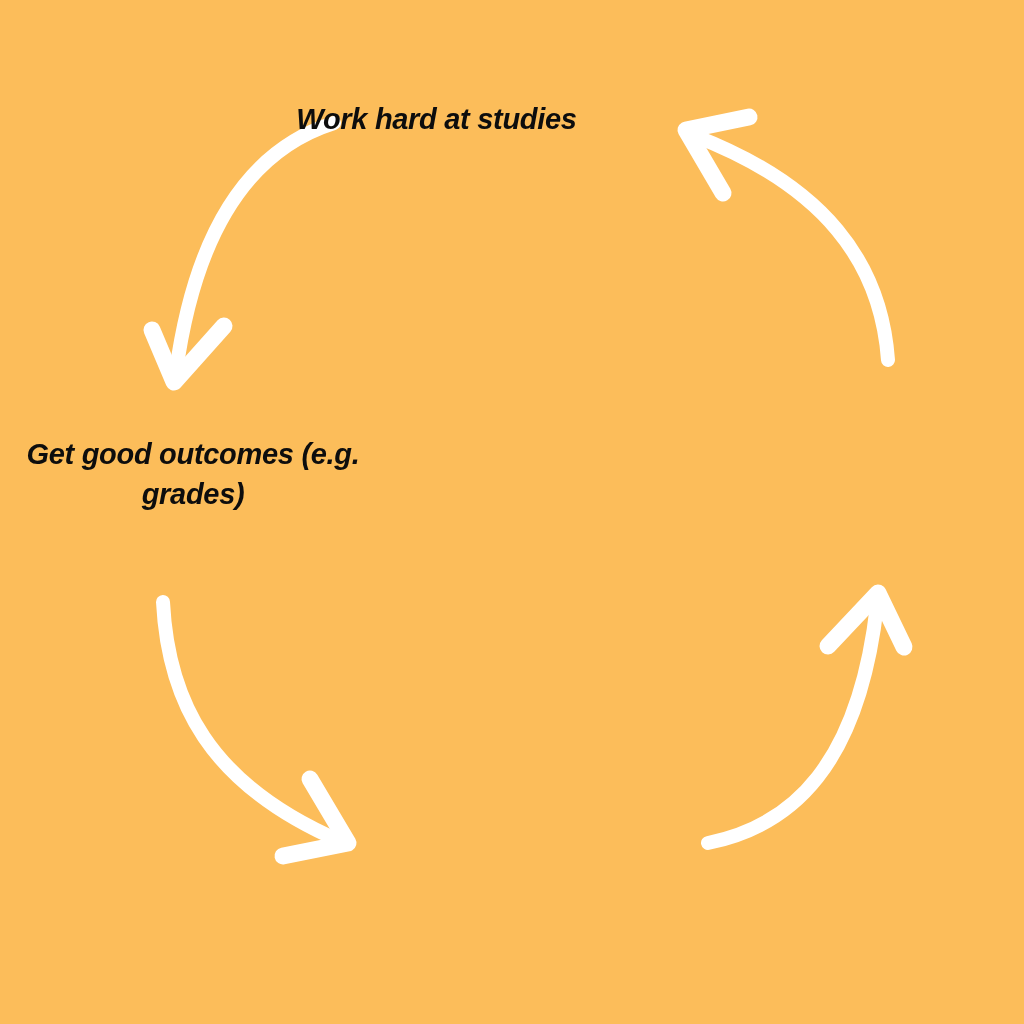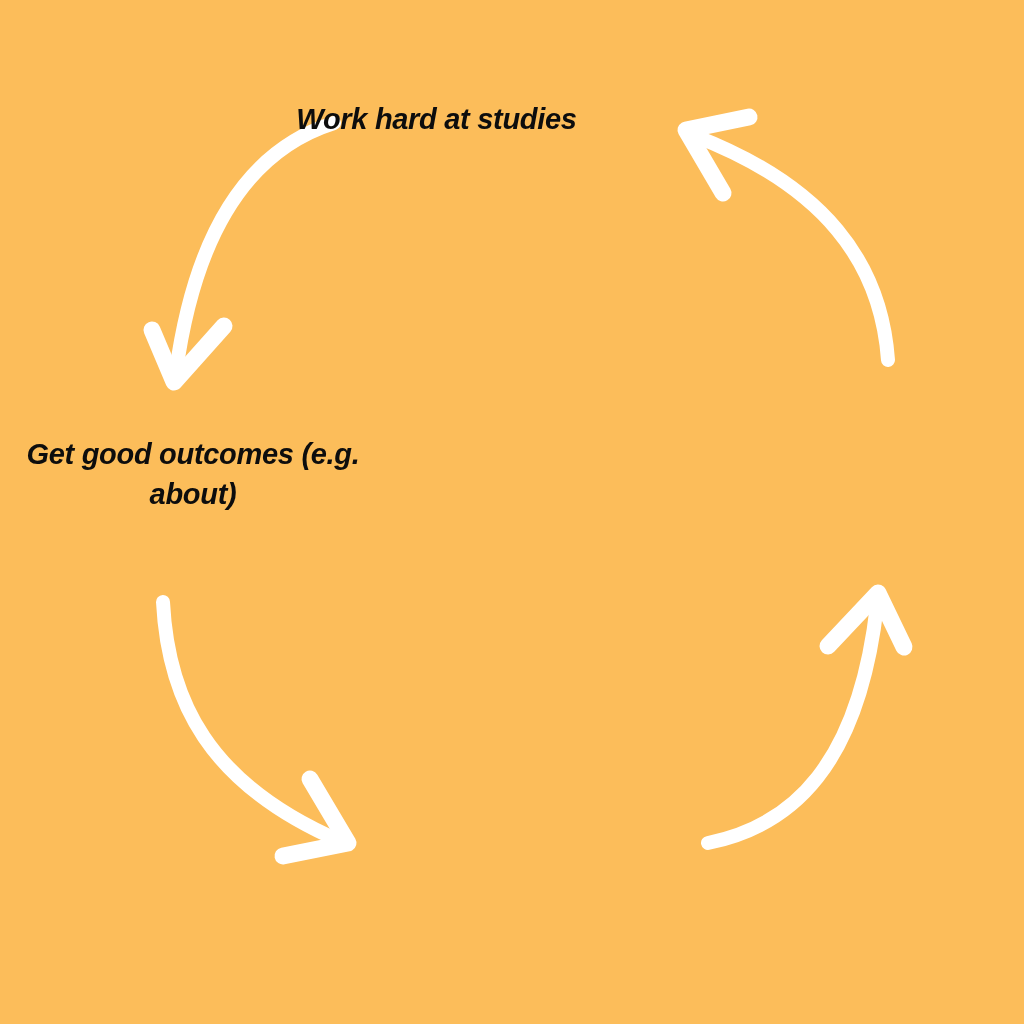--- a/index.html
+++ b/index.html
@@ -77,18 +77,18 @@
       <path class="arrow-head" d="M723 193 L686 130 L749 117"></path>
     </g>
   </svg>
 
   <div class="label label-top">
     <span class="line">Work hard at studies</span>
   </div>
 
   <div class="label label-left">
     <span class="line">Get good outcomes (e.g.</span>
-    <span class="line">about)</span>
+    <span class="line">grades)</span>
   </div>
 
 
 
 </div>
 
 </body></html>

